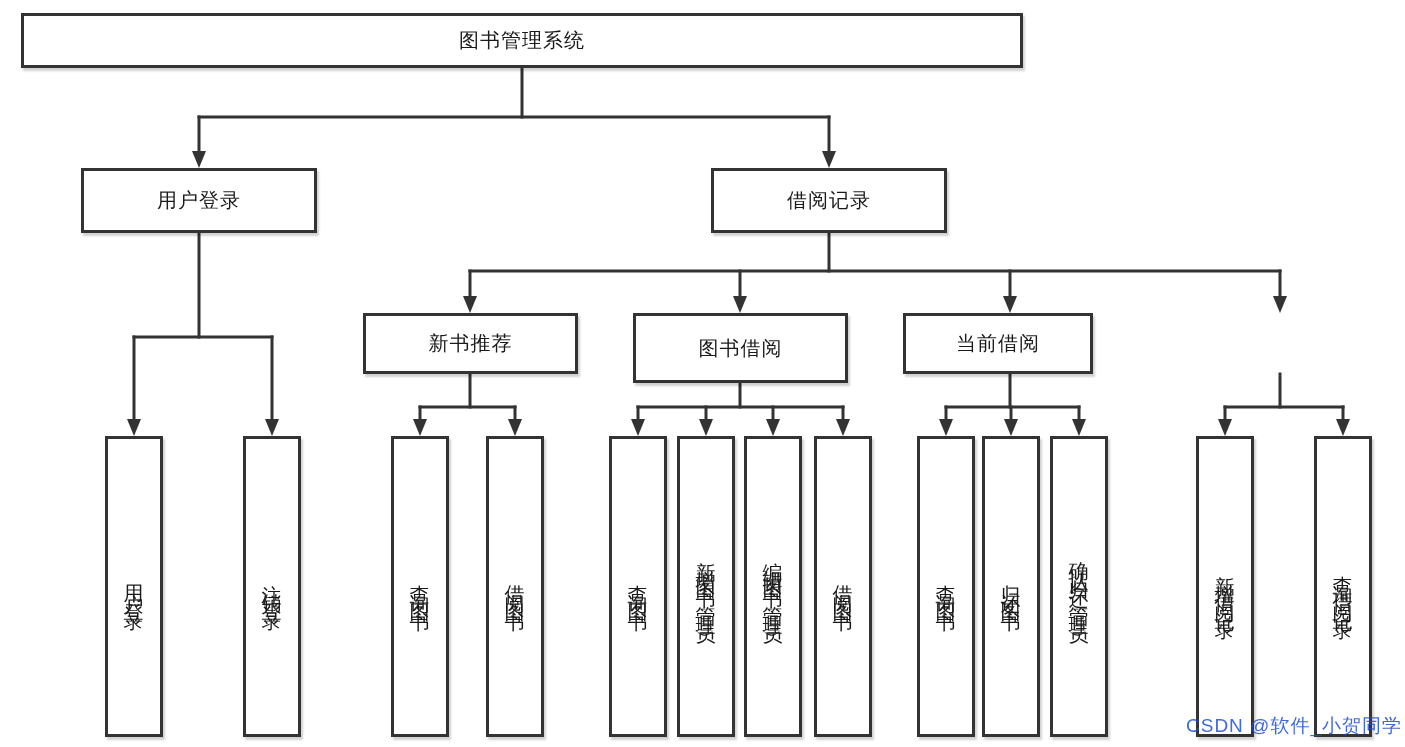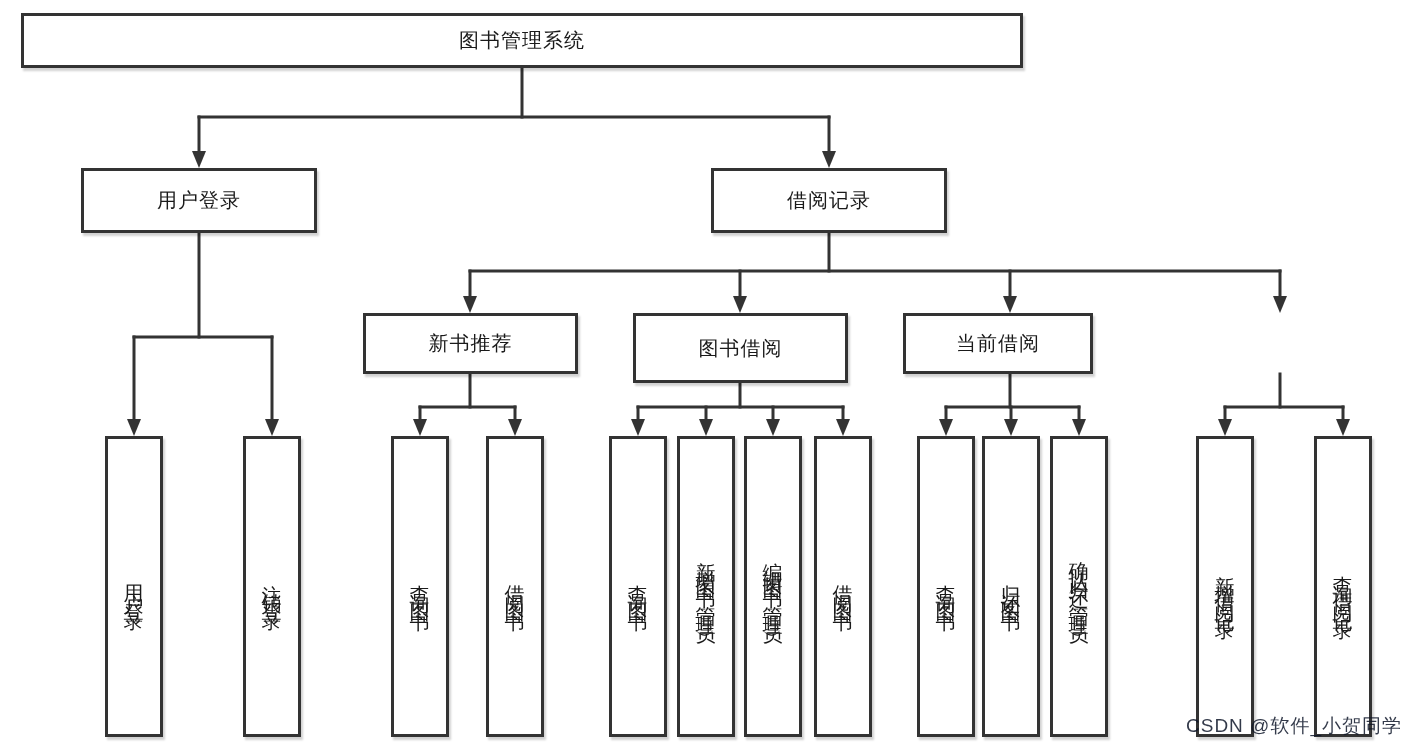--- a/index.html
+++ b/index.html
@@ -29,21 +29,21 @@
     text-orientation:mixed;
     font-size:20px;
     letter-spacing:9px;
     line-height:1;
   }
   .watermark{
     position:absolute;
     left:1186px;top:713px;
     z-index:3;
     font-size:19px;
-    color:#0f172a;
+    color:#1d4ed8;
     opacity:0.85;
     white-space:nowrap;
     letter-spacing:1px;
   }
 </style>
 </head>
 <body>
 
 <div class="canvas">
 

